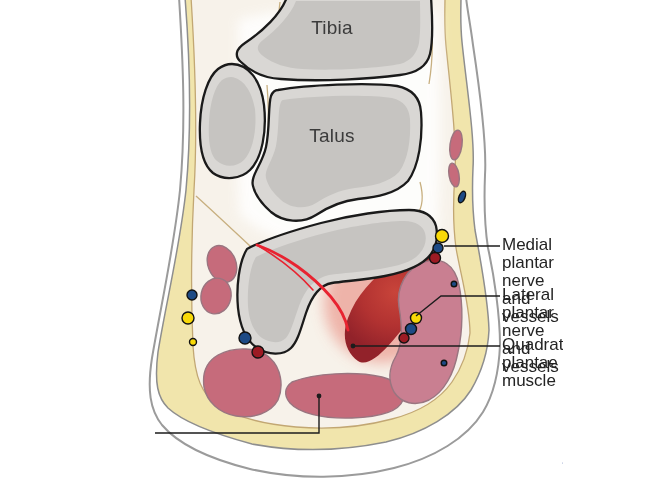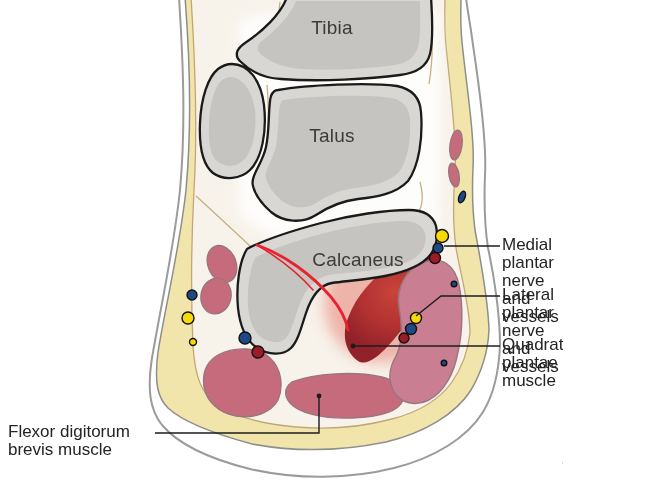--- a/index.html
+++ b/index.html
@@ -134,24 +134,21 @@
     </g>
 
     <g fill="none" stroke="#1a3a94" stroke-linecap="round" aria-label="AO">
       <path d="M 565,463 Q 573,437 579,436 Q 585,436 590,461" stroke-width="4.4"></path>
       <ellipse cx="603.5" cy="449.5" rx="11.3" ry="11.8" stroke-width="4.6"></ellipse>
     </g>
   </svg>
 
   <div class="bone-label" style="left:332px;top:28px;">Tibia</div>
   <div class="bone-label" style="left:332px;top:136px;">Talus</div>
-  <div class="bone-label" style="left:358px;top:260px;">Calcaneus</div>
 
   <div class="ann-label" style="left:502px;top:236px;">Medial plantar
 nerve and vessels</div>
   <div class="ann-label" style="left:502px;top:286px;">Lateral plantar
 nerve and vessels</div>
   <div class="ann-label" style="left:502px;top:336px;">Quadratus
 plantae muscle</div>
-  <div class="ann-label" style="left:8px;top:423px;">Flexor digitorum
-brevis muscle</div>
 
 </div>
 
 </body></html>

